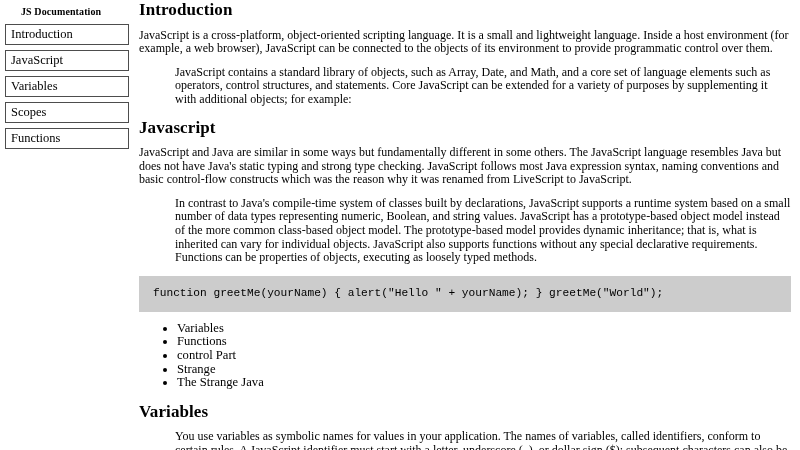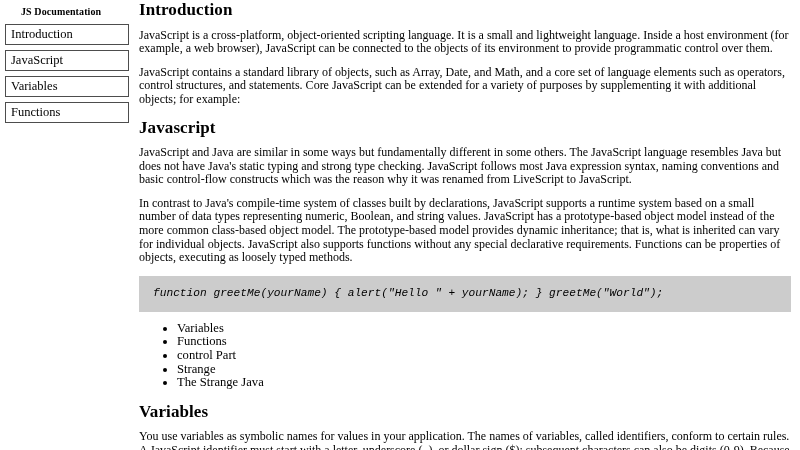--- a/index.html
+++ b/index.html
@@ -71,33 +71,32 @@
   }
   #section-javascript .section-header { margin-top: 11px; }
   #section-variables .section-header { margin-top: 12px; }
 
   .doc-p {
     margin: 0 0 10px 0;
     font-size: 12px;
     line-height: 13.6px;
     text-align: left;
   }
-  .doc-p:last-of-type { margin-bottom: 0; }
+  .doc-p:last-of-type { margin-bottom: 0; margin-left: 36px; }
 
   .code-block {
     background: #cccccc;
     margin: 10px 0 10px 0;
     padding: 11px 14px 12px 14px;
     font-family: "Liberation Mono", "DejaVu Sans Mono", monospace;
     font-size: 11.2px;
     line-height: 13px;
     white-space: pre;
     overflow: hidden;
     color: #000000;
-    font-style: italic;
   }
   #code-greetme { margin-top: 11px; }
 
   .doc-list {
     margin: 0 0 10px 0;
     padding-left: 38px;
     list-style-type: disc;
   }
   .doc-list li {
     font-size: 12.6px;
@@ -110,20 +109,21 @@
 <body>
 
 <div id="layout">
 
   <nav id="navbar">
     <header id="navbar-header">JS Documentation</header>
 
     <a class="nav-link" href="#introduction">Introduction</a>
     <a class="nav-link" href="#javascript">JavaScript</a>
     <a class="nav-link" href="#variables">Variables</a>
+    <a class="nav-link" href="#scopes">Scopes</a>
     <a class="nav-link" href="#functions">Functions</a>
   </nav>
 
   <main id="main-doc">
 
     <section class="main-section" id="section-introduction">
       <header class="section-header">Introduction</header>
       <p class="doc-p">JavaScript is a cross-platform, object-oriented scripting language. It is a small and lightweight language. Inside a host environment (for example, a web browser), JavaScript can be connected to the objects of its environment to provide programmatic control over them.</p>
       <p class="doc-p">JavaScript contains a standard library of objects, such as Array, Date, and Math, and a core set of language elements such as operators, control structures, and statements. Core JavaScript can be extended for a variety of purposes by supplementing it with additional objects; for example:</p>
     </section>

